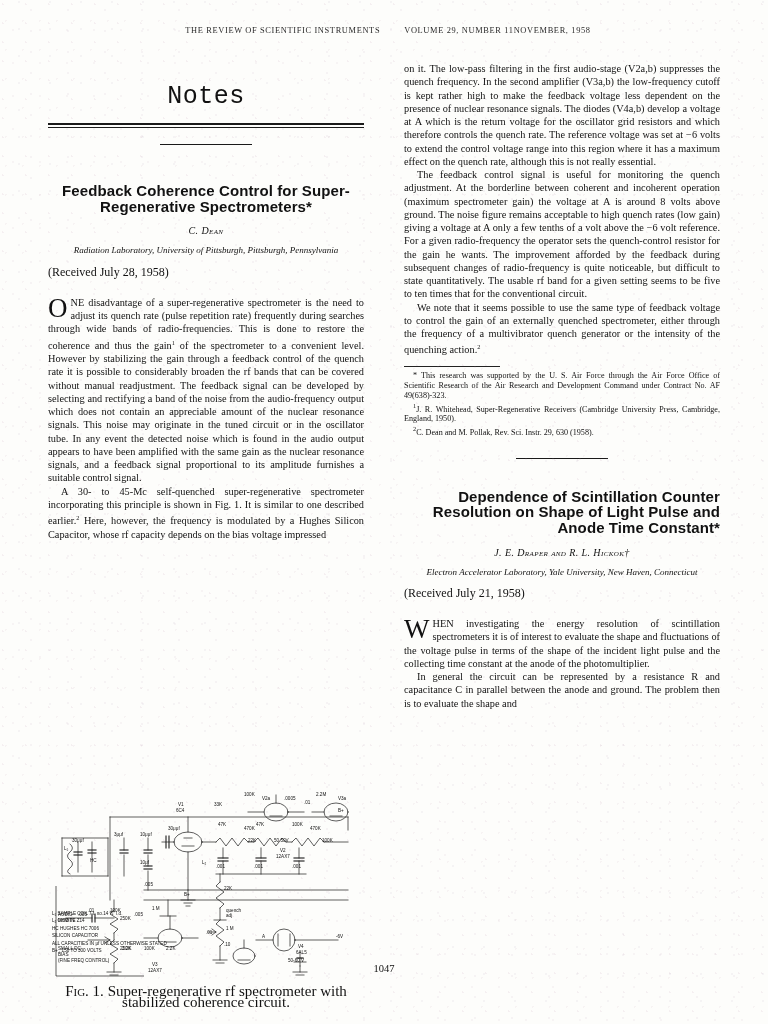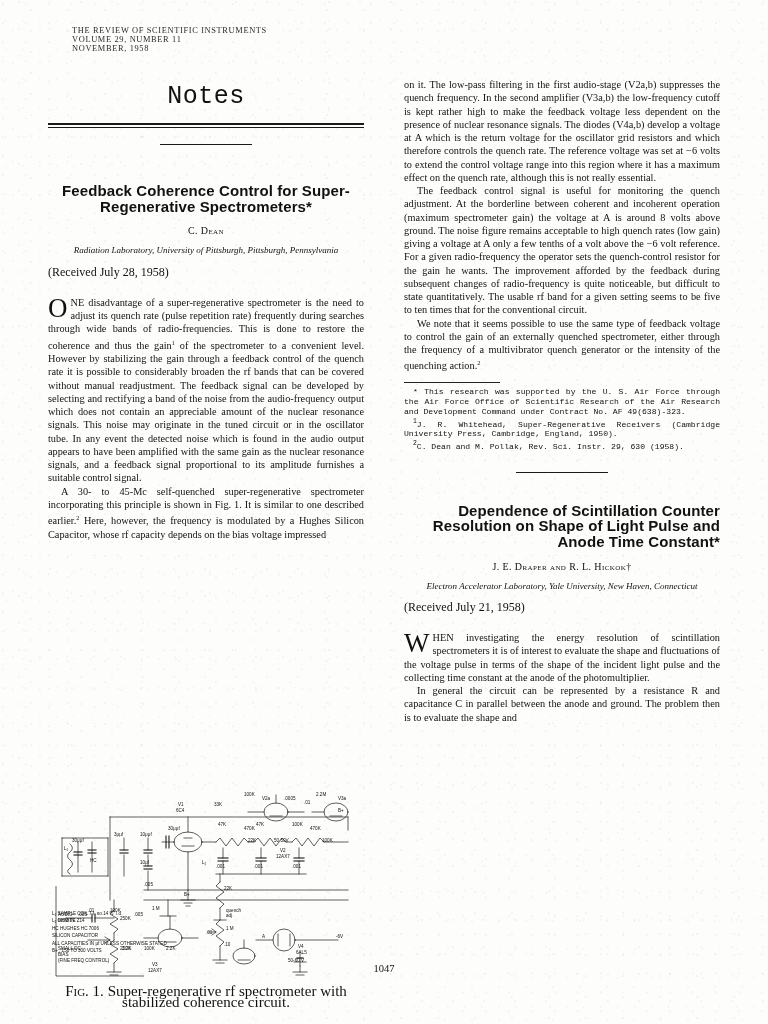--- a/index.html
+++ b/index.html
@@ -23,24 +23,23 @@
       radial-gradient(circle at 62% 8%, rgba(170,150,180,.13) 0 1px, transparent 1px),
       radial-gradient(circle at 33% 71%, rgba(190,150,170,.12) 0 1px, transparent 1px),
       radial-gradient(circle at 84% 47%, rgba(175,145,175,.12) 0 1px, transparent 1px),
       radial-gradient(circle at 47% 91%, rgba(185,155,175,.11) 0 1px, transparent 1px);
     background-size:23px 19px, 31px 27px, 17px 29px, 37px 21px, 27px 33px;
     opacity:.75;
     z-index:5;
   }
   .running-head{
     position:absolute;top:26px;left:48px;right:40px;
-    display:flex;justify-content:flex-start;align-items:baseline;
+    display:flex;justify-content:center;align-items:baseline;
     font-size:8.4px;letter-spacing:.65px;
     color:#2a2a2a;
-    flex-direction:column;
   }
   .running-head span{white-space:nowrap;}
   .rh-mid{margin-left:24px;}
   .cols{
     position:absolute;top:62px;left:48px;
     width:672px;
   }
   .col{
     position:absolute;top:0;width:316px;
   }
@@ -81,20 +80,21 @@
     margin:38px 0 0 0;
     font-family:"Liberation Sans", sans-serif;
     letter-spacing:.1px;
   }
   .art-title.second{margin-top:30px;text-align:right;}
   .byline{
     text-align:center;
     font-size:8.6px;
     margin:11px 0 0 0;
     letter-spacing:.3px;
+    font-style:italic;
   }
   .smallcaps{font-variant:small-caps;font-size:10px;letter-spacing:.4px;}
   .affil{
     text-align:center;
     font-style:italic;
     font-size:9px;
     line-height:11.6px;
     margin:9px 0 0 0;
   }
   .received{
@@ -103,39 +103,39 @@
     margin:8px 0 0 0;
   }
   p.body{
     font-size:10.3px;
     line-height:13.25px;
     text-align:justify;
     margin:0;
     text-indent:13px;
     hyphens:none;
   }
-  p.body.first{margin-top:16px;text-indent:0;}
+  p.body.first{text-indent:0;}
   .dropcap-para{
     font-size:10.3px;line-height:13.25px;text-align:justify;margin:16px 0 0 0;
     text-indent:0;
   }
   .dropcap{
     float:left;
     font-size:27px;
     line-height:21px;
     padding:2px 3px 0 0;
     font-family:"Liberation Serif", serif;
   }
   .fn-rule{
     width:96px;border-top:1px solid #222;margin:9px 0 4px 0;
   }
   .footnotes{
     font-size:8.1px;line-height:9.9px;text-align:justify;
   }
-  .footnotes p{margin:0;text-indent:9px;font-family:Liberation Mono, monospace;}
+  .footnotes p{margin:0;text-indent:9px;}
   .fn-sup{font-size:6.3px;vertical-align:super;}
   .sep-rule{
     width:92px;margin:20px auto 0 auto;border-top:1.5px solid #1a1a1a;
   }
   
   .figure{
     position:absolute;
     left:0;top:728px;width:316px;
   }
   .fig-box{

